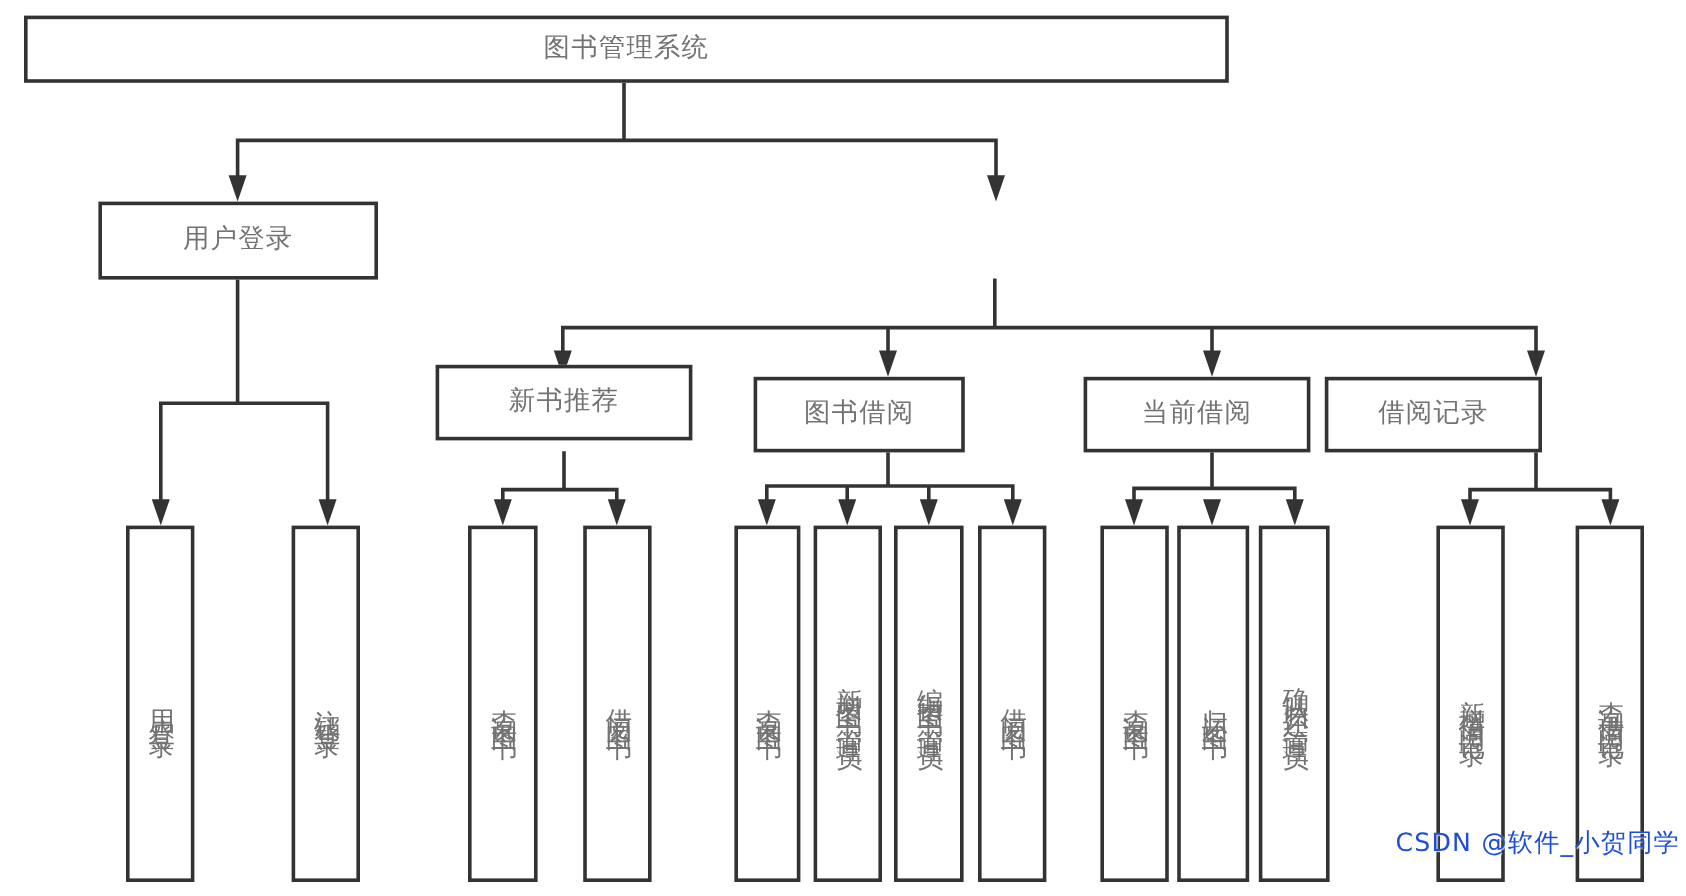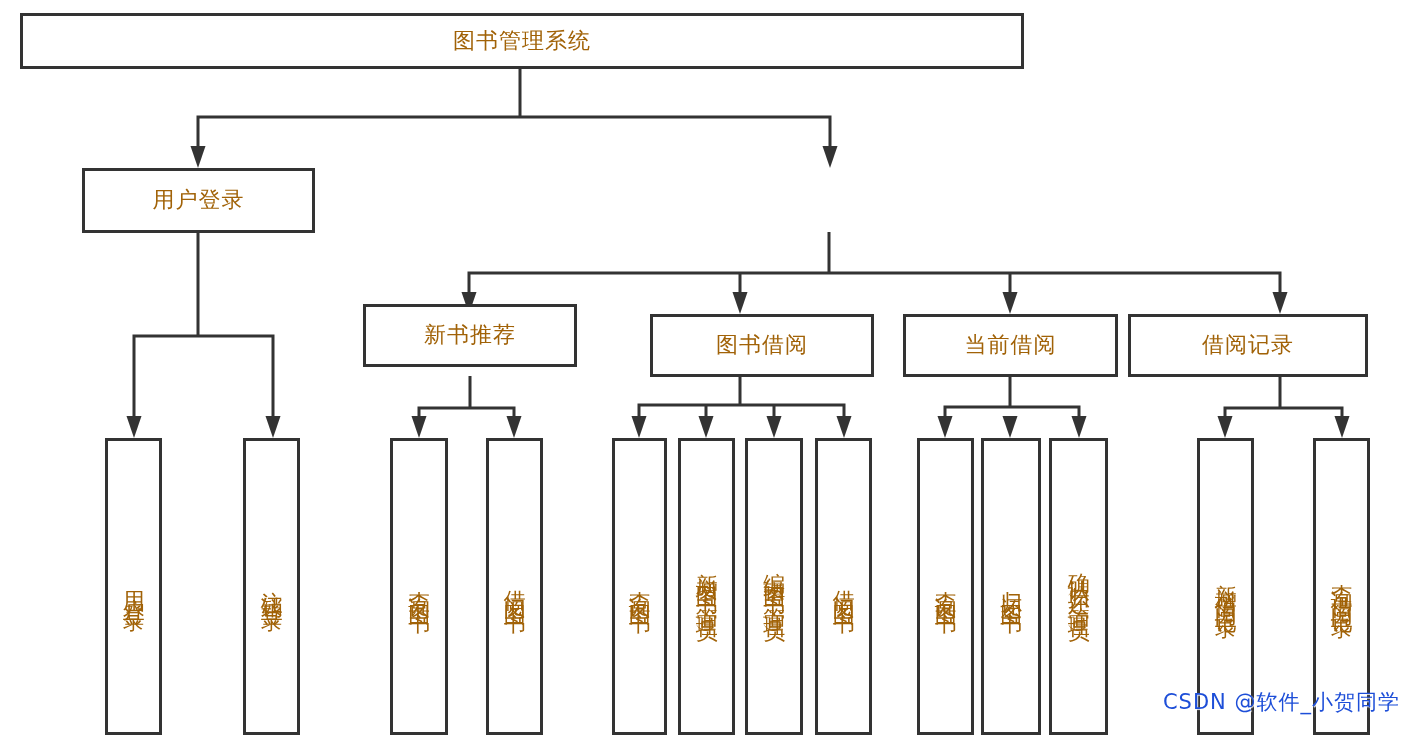--- a/index.html
+++ b/index.html
@@ -20,21 +20,21 @@
     left: 0;
     top: 0;
     width: 1405px;
     height: 747px;
   }
   .node {
     position: absolute;
     box-sizing: border-box;
     border: 3px solid #333333;
     background: #ffffff;
-    color: #a16207;
+    color: #737373;
     display: flex;
     align-items: center;
     justify-content: center;
     text-align: center;
     line-height: 1.2;
   }
   .node.h {
     font-size: 22px;
     letter-spacing: 1px;
   }
@@ -99,23 +99,23 @@
       <polygon points="1225,438 1217.5,416 1232.5,416"></polygon>
       <polygon points="1342,438 1334.5,416 1349.5,416"></polygon>
     </g>
   </svg>
 
   <div class="node h" style="left:20px; top:13px; width:1004px; height:56px">图书管理系统</div>
 
   <div class="node h" style="left:82px; top:168px; width:233px; height:65px">用户登录</div>
 
   <div class="node h" style="left:363px; top:304px; width:214px; height:63px">新书推荐</div>
-  <div class="node h" style="left:650px; top:314px; width:224px; height:63px">图书借阅</div>
-  <div class="node h" style="left:903px; top:314px; width:215px; height:63px">当前借阅</div>
-  <div class="node h" style="left:1128px; top:314px; width:240px; height:63px">借阅记录</div>
+  <div class="node h" style="left:628px; top:314px; width:176px; height:63px">图书借阅</div>
+  <div class="node h" style="left:903px; top:314px; width:189px; height:63px">当前借阅</div>
+  <div class="node h" style="left:1104px; top:314px; width:181px; height:63px">借阅记录</div>
 
   <div class="node v" style="left:105px; top:438px; width:57px; height:297px">用户登录</div>
   <div class="node v" style="left:243px; top:438px; width:57px; height:297px">注销登录</div>
 
   <div class="node v" style="left:390px; top:438px; width:58px; height:297px">查询图书</div>
   <div class="node v" style="left:486px; top:438px; width:57px; height:297px">借阅图书</div>
 
   <div class="node v" style="left:612px; top:438px; width:55px; height:297px">查询图书</div>
   <div class="node v" style="left:678px; top:438px; width:57px; height:297px">新增图书（管理员）</div>
   <div class="node v" style="left:745px; top:438px; width:58px; height:297px">编辑图书（管理员）</div>

